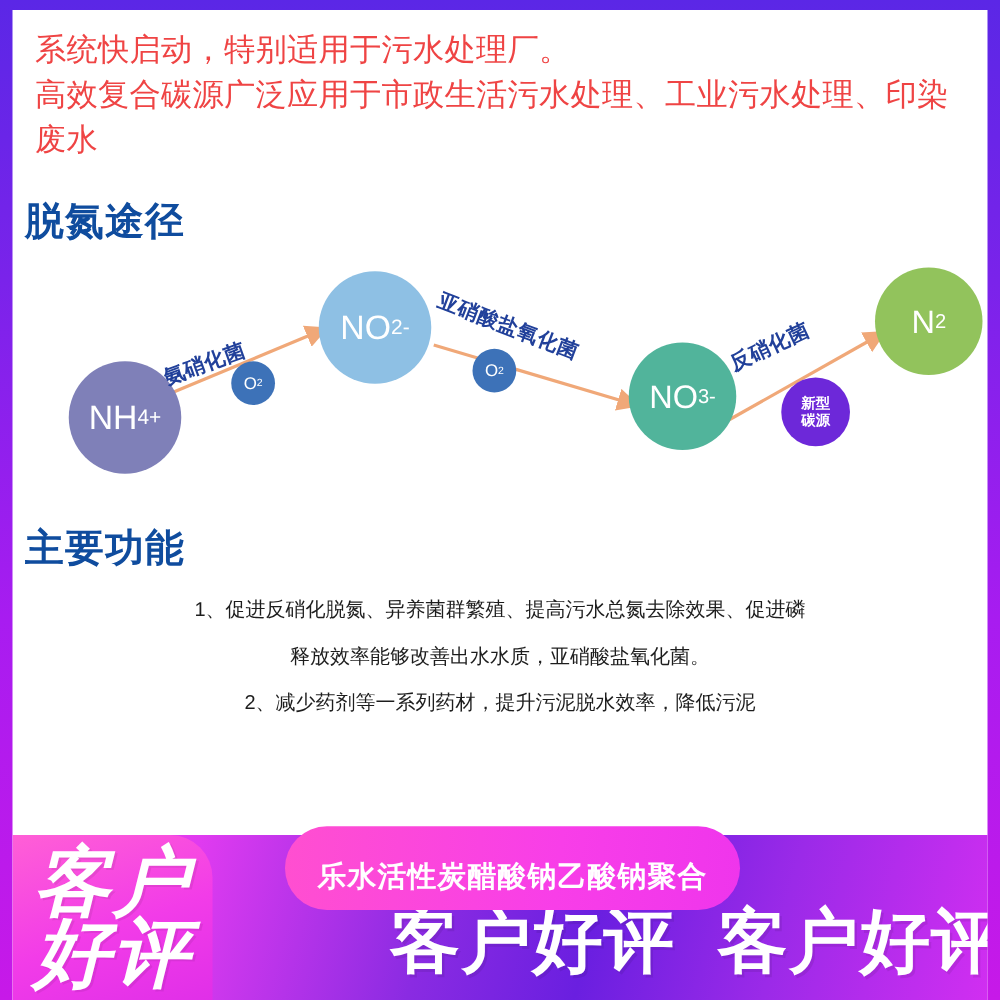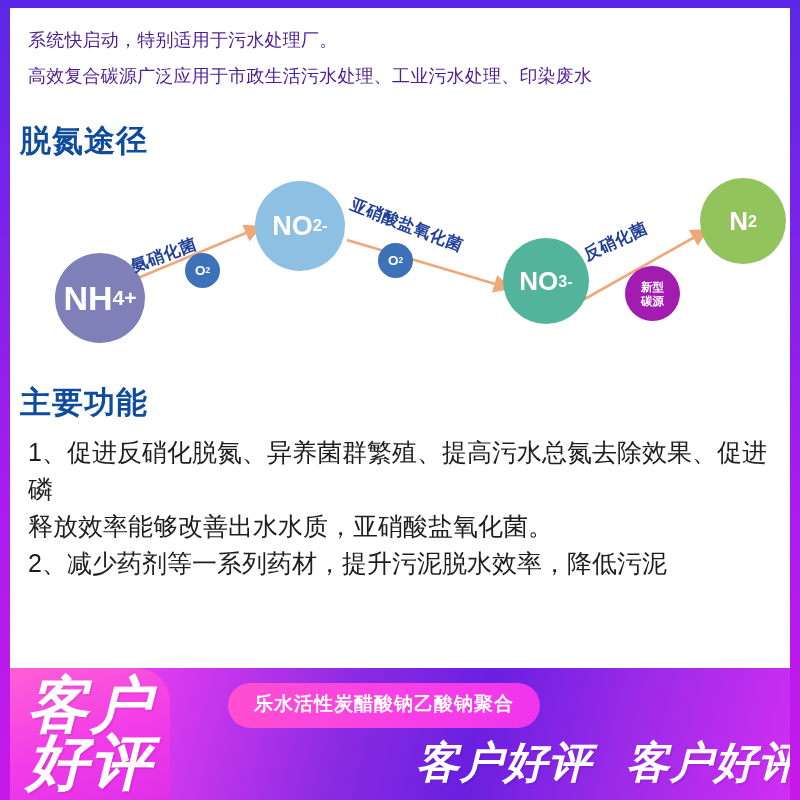--- a/index.html
+++ b/index.html
@@ -15,71 +15,71 @@
     padding:8px 10px 0 10px;
   }
   #sheet{
     position:relative;width:100%;height:792px;background:#ffffff;
     box-sizing:border-box;overflow:hidden;
   }
 
   
   .intro{
     padding:14px 18px 0 18px;
-    font-size:18px;line-height:36px;color:#4c1d95;
+    font-size:25px;line-height:36px;color:#ef4444;
     letter-spacing:.2px;
   }
   .intro p{margin:0;}
 
   
   .section-title{
     margin:26px 0 0 10px;
     font-size:31px;font-weight:bold;color:#0f4c9e;
     letter-spacing:1px;
   }
   .section-title.t2{margin-top:14px;}
 
   
   .diagram{position:relative;width:800px;height:200px;margin-top:6px;}
   .bubble{
     position:absolute;border-radius:50%;
     display:flex;align-items:center;justify-content:center;
-    color:#ffffff;font-weight:700;line-height:1;
+    color:#ffffff;font-weight:400;line-height:1;
     user-select:none;
   }
   .bubble .sub{font-size:.62em;vertical-align:-.22em;}
   .bubble .sup{font-size:.62em;vertical-align:.62em;}
-  .b-nh4{left:45px;top:85px;width:90px;height:90px;background:#7f80b8;font-size:34px;}
+  .b-nh4{left:45px;top:85px;width:90px;height:90px;background:#7f80b8;font-size:27px;}
   .b-no2{left:245px;top:13px;width:90px;height:90px;background:#8ec0e4;font-size:27px;}
   .b-no3{left:493px;top:70px;width:86px;height:86px;background:#51b49b;font-size:26px;}
   .b-n2 {left:690px;top:10px;width:86px;height:86px;background:#92c35c;font-size:26px;}
   .b-o2 {width:35px;height:35px;background:#3d72b8;font-size:13.5px;}
   .o2a{left:175px;top:85px;}
   .o2b{left:368px;top:75px;}
   .b-carbon{
-    left:615px;top:98px;width:55px;height:55px;background:#a21caf;
+    left:615px;top:98px;width:55px;height:55px;background:#6d28d9;
     font-size:11.5px;font-weight:bold;line-height:14px;text-align:left;
     flex-direction:column;
   }
 
   .arrow-svg{position:absolute;left:0;top:0;width:800px;height:200px;}
 
   .alabel{
     position:absolute;color:#21409a;font-weight:bold;
     font-size:16.5px;white-space:nowrap;transform-origin:left center;
     letter-spacing:.5px;
   }
   .al1{left:122px;top:88px;transform:rotate(-20deg);}
   .al2{left:341px;top:25px;transform:rotate(21deg);}
   .al3{left:575px;top:77px;transform:rotate(-25deg);}
 
   
   .body-text{
     padding:10px 18px 0 18px;
-    font-size:25px;line-height:37px;color:#1d1d1d;
+    font-size:16px;line-height:37px;color:#1d1d1d;text-align:center;
   }
   .body-text p{margin:0;}
 
   
   .wm-band{
     position:absolute;left:0;bottom:0;width:800px;height:132px;
     background:linear-gradient(105deg,#ff45d8 0%,#e03bf0 18%,#8a2be2 42%,#6a1fe0 58%,#9b2ae8 76%,#d72ff2 100%);
     overflow:hidden;
   }
   .wm-left{
@@ -91,30 +91,30 @@
   .wm-left span{
     color:#ffffff;font-size:61px;font-weight:bold;font-style:italic;
     line-height:57px;letter-spacing:2px;
     text-shadow:2px 2px 0 rgba(0,0,0,.07);
   }
   .wm-right{
     position:absolute;right:8px;bottom:8px;
     display:flex;gap:34px;
   }
   .wm-right span{
-    color:#ffffff;font-size:43px;font-weight:bold;font-style:italic;
+    color:#ffffff;font-size:56px;font-weight:bold;
     letter-spacing:1px;
     text-shadow:2px 2px 0 rgba(0,0,0,.08);
   }
   
   .pill{
     position:absolute;left:218px;bottom:72px;
-    padding:8px 26px 11px 26px;border-radius:34px;
+    padding:25px 26px 11px 26px;border-radius:34px;
     background:linear-gradient(95deg,#ff4fd0 0%,#f83ee8 60%,#ef35ec 100%);
-    color:#ffffff;font-size:19px;font-weight:bold;letter-spacing:1px;
+    color:#ffffff;font-size:23px;font-weight:bold;letter-spacing:1px;
     white-space:nowrap;
   }
 </style>
 </head>
 <body>
 
 <div id="page">
   <div id="sheet">
 
     <div class="intro">

